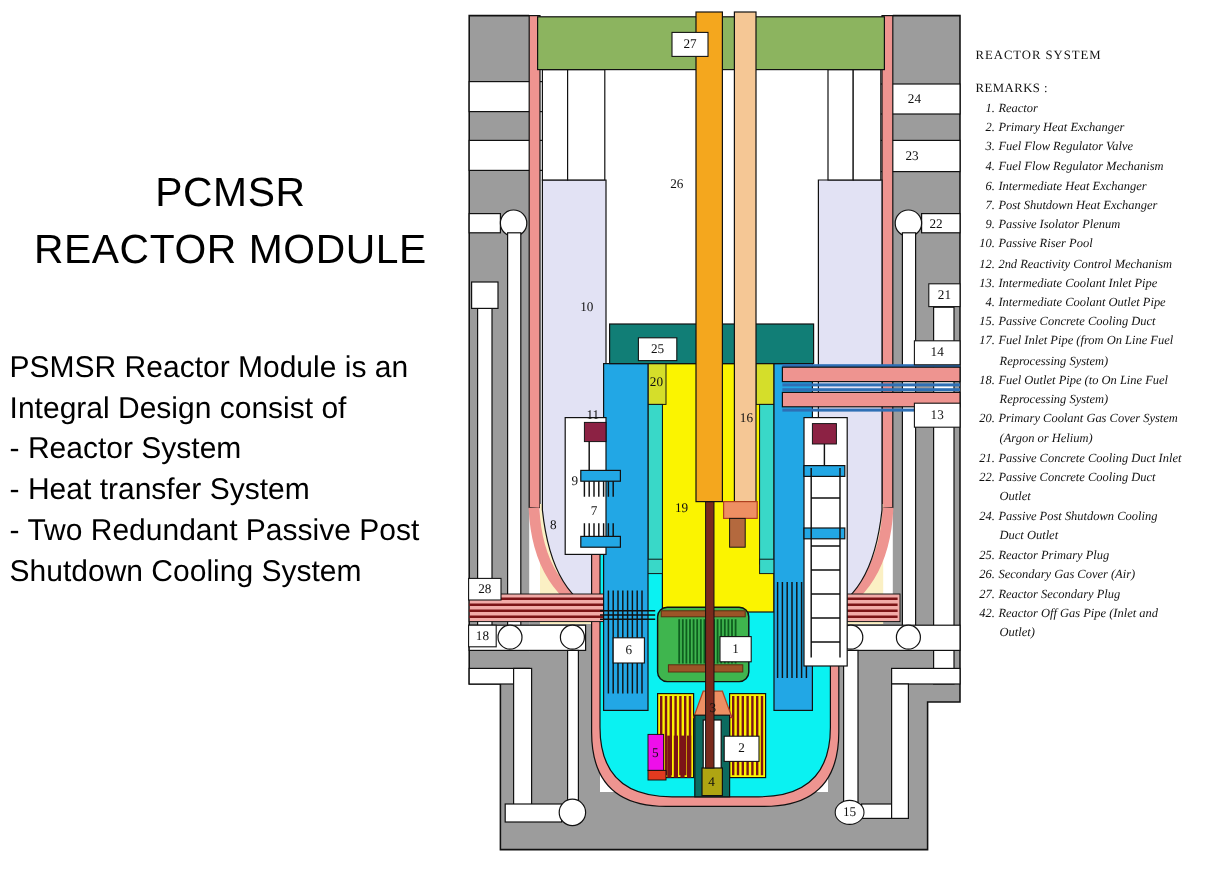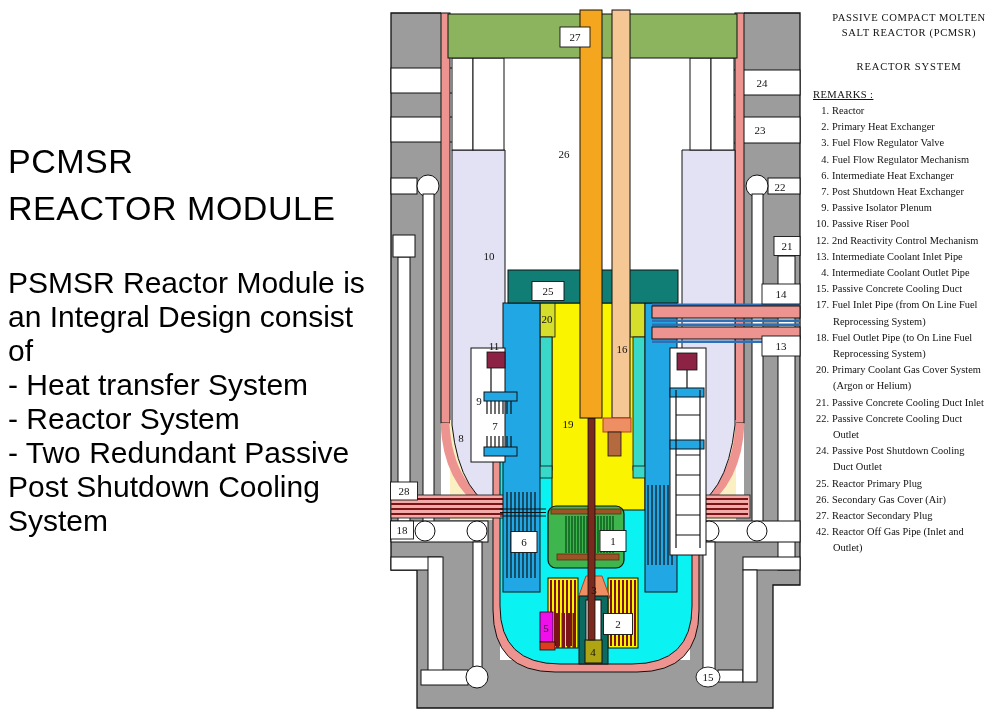--- a/index.html
+++ b/index.html
@@ -1,28 +1,28 @@
 <!DOCTYPE html>
 <html><head>
 <meta charset="utf-8">
 <style>
   html,body{margin:0;padding:0;background:#fff;}
   body{width:1007px;height:724px;position:relative;overflow:hidden;
        font-family:"Liberation Sans",sans-serif;color:#000;}
   
   .left-panel{position:absolute;left:8px;top:138px;width:368px;}
-  .page-title{font-size:34px;line-height:47px;letter-spacing:0.5px;font-weight:400;}
-  .page-desc{margin-top:34px;font-size:30px;line-height:34px;}
+  .page-title{font-size:34px;line-height:47px;letter-spacing:0.5px;font-weight:400;text-align:center;}
+  .page-desc{margin-top:57px;font-size:25px;line-height:34px;}
   
   .legend{position:absolute;left:813px;top:10px;width:192px;
           font-family:"Liberation Serif",serif;font-size:10.4px;color:#111;}
   .legend-header{ text-align:center;font-size:10.6px;line-height:15px;letter-spacing:0.6px;}
-  .legend-subheader{text-align:center;margin-top:21px;font-size:10.6px;letter-spacing:0.8px;}
-  .legend-remarks{margin-top:17px;font-size:10.6px;letter-spacing:0.4px;text-decoration:underline;}
-  ol.legend-list{list-style:none;margin:3px 18px 0 0;padding:0;}
+  .legend-subheader{margin-top:31px;font-size:10.6px;letter-spacing:0.8px;}
+  .legend-remarks{margin-top:17px;font-size:10.6px;letter-spacing:0.4px;}
+  ol.legend-list{list-style:none;margin:3px 18px 0 0;padding:0;font-style:italic;}
   ol.legend-list li{line-height:16.2px;padding-left:20px;text-indent:-20px;}
   ol.legend-list li .num{display:inline-block;width:16px;text-align:right;text-indent:0;margin-right:3px;}
   
   svg#diagram{position:absolute;left:0;top:0;}
   .cGray{fill:#9C9C9C;}
   .outline{fill:none;stroke:#111;stroke-width:1.3;}
   .cWhite{fill:#ffffff;stroke:#111;stroke-width:1;}
   .cSalmon{fill:#EE9490;stroke:#111;stroke-width:1;}
   .cPink{fill:#F2ABA8;stroke:#111;stroke-width:0.8;}
   .cCream{fill:#FBF0C4;}
@@ -249,31 +249,27 @@
     </g>
 </svg>
 
 <div class="left-panel">
   <div class="page-title">
     <div>PCMSR</div>
     <div>REACTOR MODULE</div>
   </div>
   <div class="page-desc" id="page-desc">
       <div>PSMSR Reactor Module is an Integral Design consist of</div>
+      <div>- Reactor System</div>
       <div>- Heat transfer System</div>
-      <div>- Reactor System</div>
       <div>- Two Redundant Passive Post Shutdown Cooling System</div>
     </div>
 </div>
 
 <div class="legend">
-  <div class="legend-header">
-    <div>PASSIVE COMPACT MOLTEN</div>
-    <div>SALT REACTOR (PCMSR)</div>
-  </div>
   <div class="legend-subheader">REACTOR SYSTEM</div>
   <div class="legend-remarks">REMARKS :</div>
   <ol class="legend-list" id="legend-list">
       <li><span class="num">1.</span>Reactor</li>
       <li><span class="num">2.</span>Primary Heat Exchanger</li>
       <li><span class="num">3.</span>Fuel Flow Regulator Valve</li>
       <li><span class="num">4.</span>Fuel Flow Regulator Mechanism</li>
       <li><span class="num">6.</span>Intermediate Heat Exchanger</li>
       <li><span class="num">7.</span>Post Shutdown Heat Exchanger</li>
       <li><span class="num">9.</span>Passive Isolator Plenum</li>

